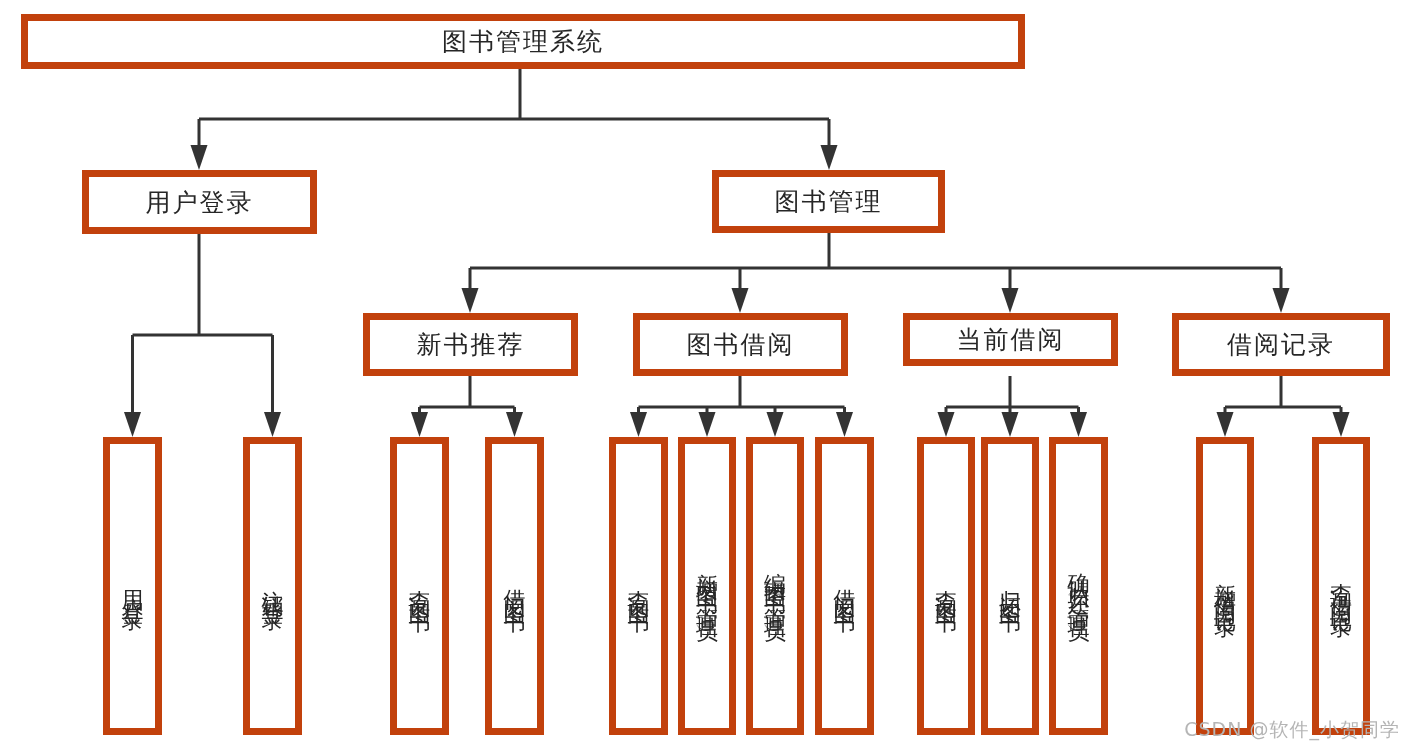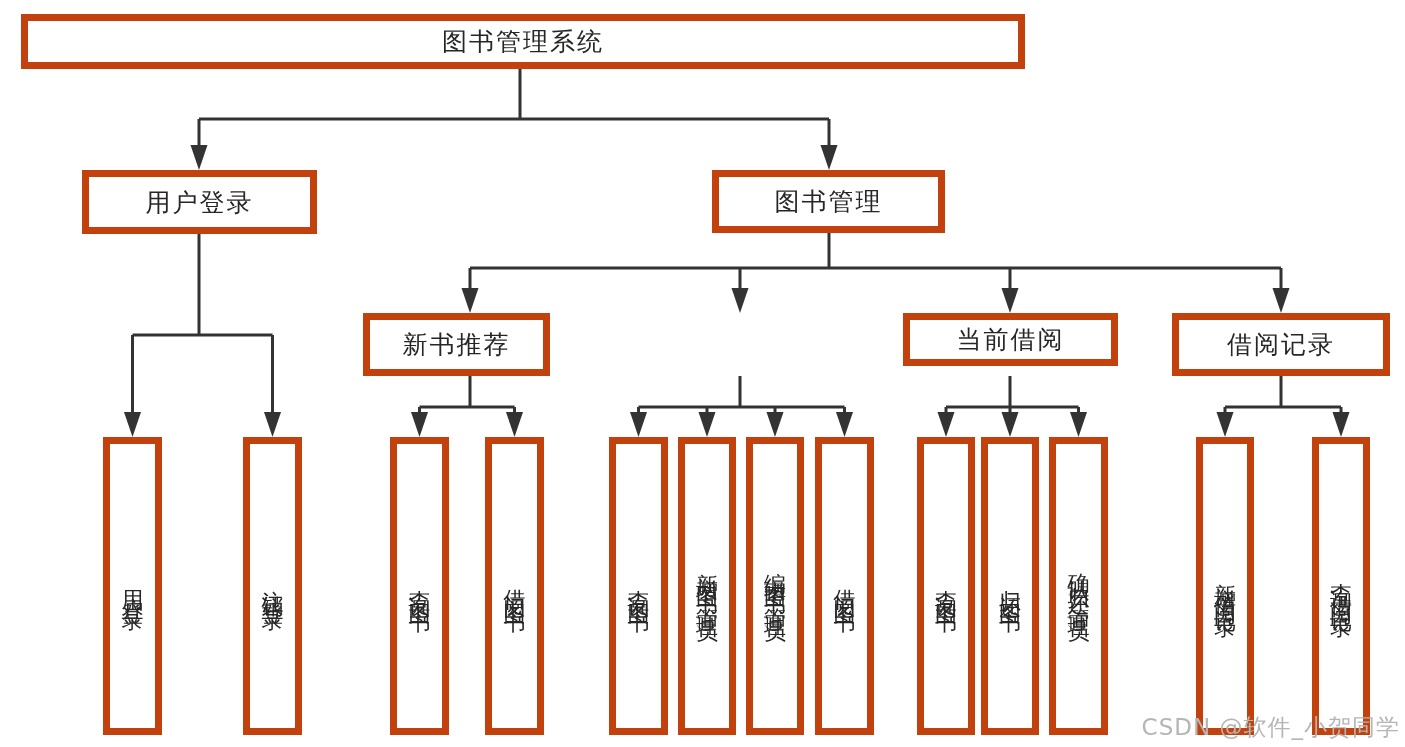--- a/index.html
+++ b/index.html
@@ -16,33 +16,33 @@
   .leaf{
     top:437px;width:59px;height:298px;
     writing-mode:vertical-rl;font-size:22px;letter-spacing:7px;
   }
   
   #n-root{left:21px;top:14px;width:1004px;height:55px;}
   
   #n-login{left:82px;top:170px;width:235px;height:64px;}
   #n-mgmt{left:712px;top:170px;width:233px;height:63px;}
   
-  #n-rec{left:363px;top:313px;width:187px;height:63px;}
+  #n-rec{left:363px;top:313px;width:215px;height:63px;}
   #n-bor{left:633px;top:313px;width:215px;height:63px;}
   #n-cur{left:903px;top:313px;width:215px;height:53px;}
   #n-his{left:1172px;top:313px;width:218px;height:63px;}
   
   #lf-a{left:103px;} #lf-b{left:243px;}
   #lf-c{left:390px;} #lf-d{left:485px;}
   #lf-e{left:609px;} #lf-f{left:678px;width:58px;} #lf-g{left:746px;width:58px;} #lf-h{left:815px;}
   #lf-i{left:917px;width:58px;} #lf-j{left:981px;width:58px;} #lf-k{left:1049px;}
   #lf-l{left:1196px;width:58px;} #lf-m{left:1312px;width:58px;}
   .watermark{
     position:absolute;right:5px;bottom:4px;z-index:3;
-    font-size:23px;color:#b5b5b5;letter-spacing:1px;white-space:nowrap;
+    font-size:19px;color:#b5b5b5;letter-spacing:1px;white-space:nowrap;
   }
 </style>
 </head>
 <body>
 
 <div class="stage">
 
   <svg class="wires" viewBox="0 0 1405 747" xmlns="http://www.w3.org/2000/svg" aria-hidden="true">
     <path fill="none" stroke="#333333" stroke-width="3" d="
       M520 68 V119  M199 119 H829  M199 119 V150  M829 119 V150
@@ -74,20 +74,21 @@
       <polygon points="1332.5,412 1349.5,412 1341,437"></polygon>
     </g>
   </svg>
 
   <div class="node" id="n-root">图书管理系统</div>
 
   <div class="node" id="n-login">用户登录</div>
   <div class="node" id="n-mgmt">图书管理</div>
 
   <div class="node" id="n-rec">新书推荐</div>
+  <div class="node" id="n-bor">图书借阅</div>
   <div class="node" id="n-cur">当前借阅</div>
   <div class="node" id="n-his">借阅记录</div>
 
   <div class="node leaf" id="lf-a">用户登录</div>
   <div class="node leaf" id="lf-b">注销登录</div>
 
   <div class="node leaf" id="lf-c">查询图书</div>
   <div class="node leaf" id="lf-d">借阅图书</div>
 
   <div class="node leaf" id="lf-e">查询图书</div>

